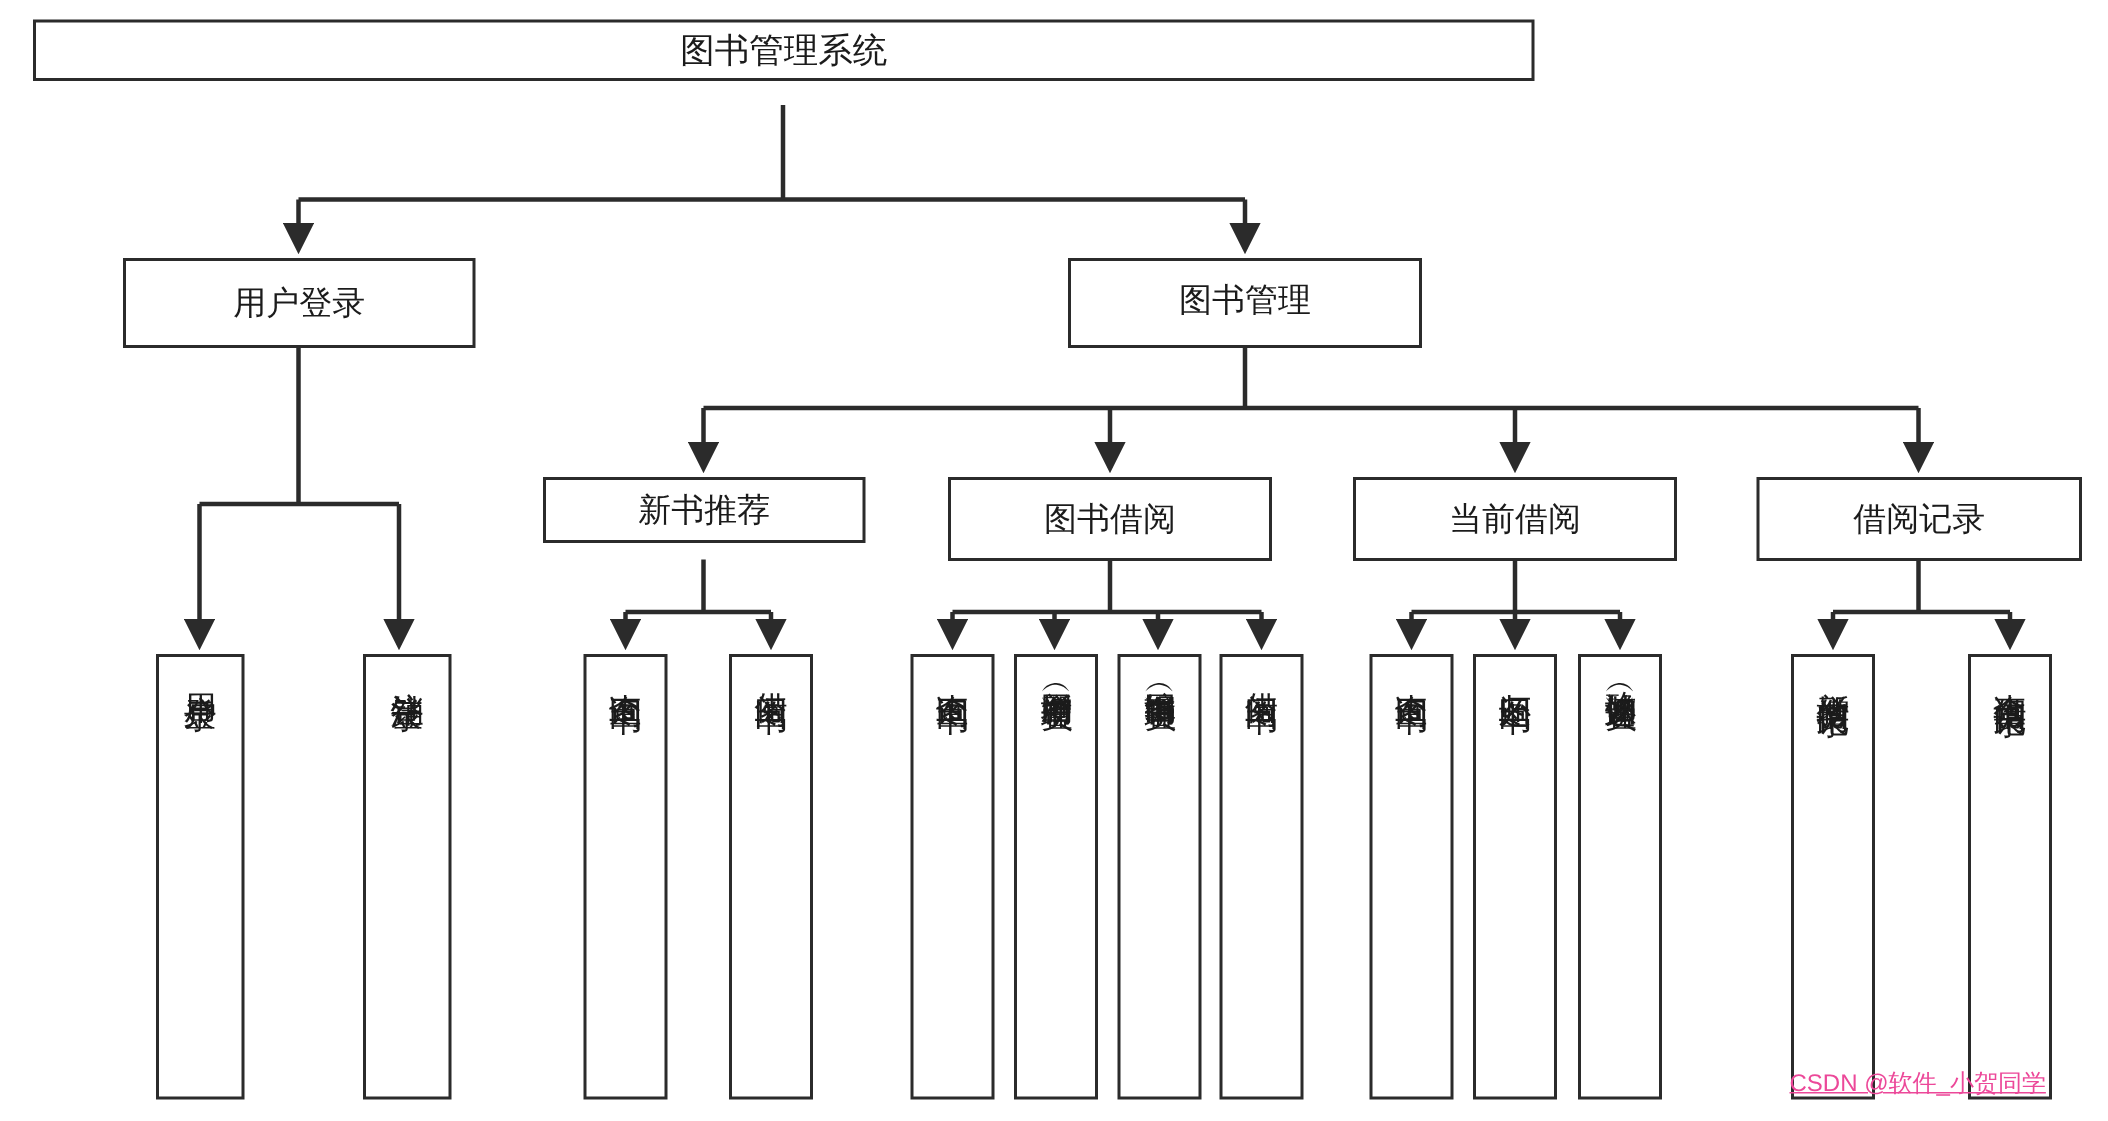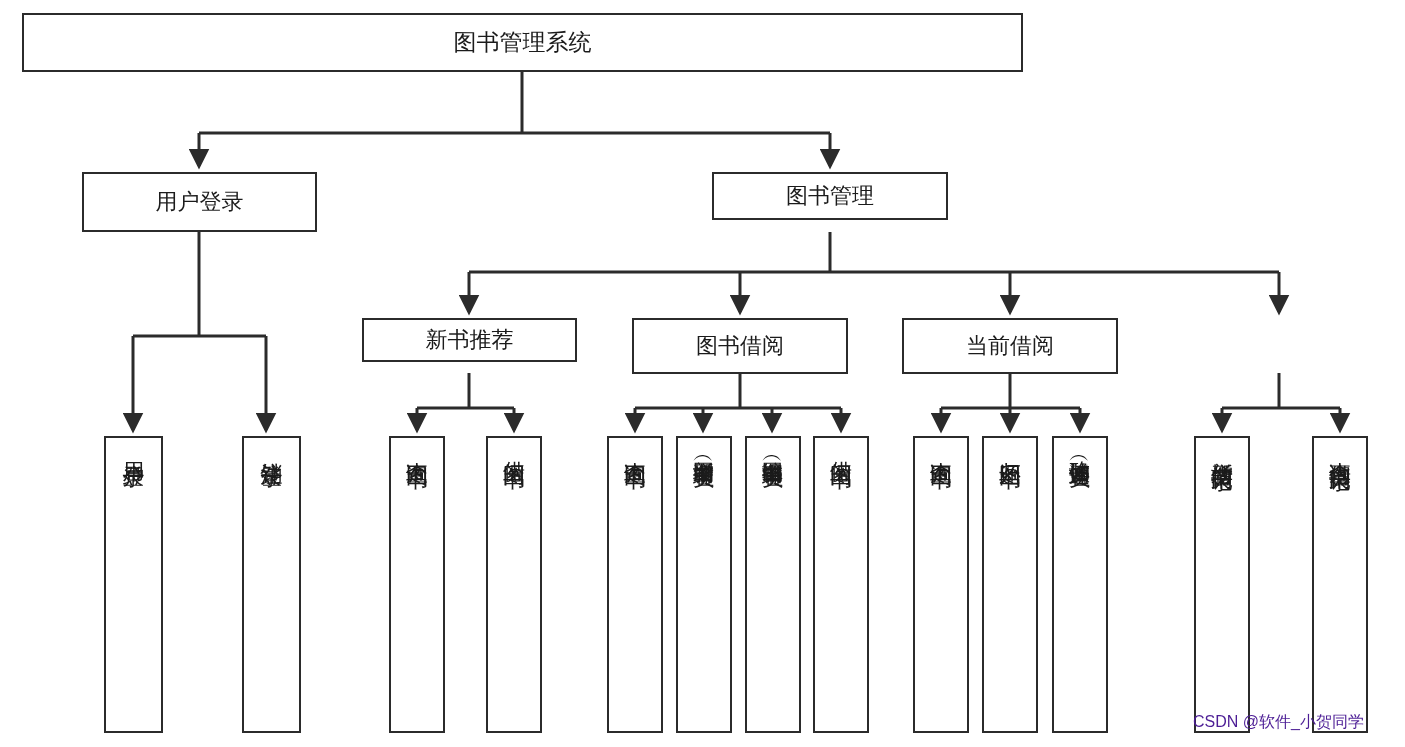--- a/index.html
+++ b/index.html
@@ -41,25 +41,25 @@
     text-orientation:upright;
     font-size:22px;
     letter-spacing:2px;
     line-height:1;
     white-space:nowrap;
   }
   .v-node.tall .lbl{font-size:21px;letter-spacing:1px;}
 
   .watermark{
     position:absolute;
-    color:#4c1d95;
+    color:#ec4899;
     font-size:16px;
     white-space:nowrap;
     z-index:3;
-    left:1193px; top:712px;
+    left:1193px; top:712px;text-decoration:underline;
   }
 </style>
 </head>
 <body>
 
 <div id="canvas">
 
   <svg class="wires" viewBox="0 0 1405 747">
     <defs>
       <marker id="arrow" viewBox="0 0 12 12" refX="10" refY="6" markerWidth="7" markerHeight="7" orient="auto-start-reverse">
@@ -103,39 +103,42 @@
       <path d="M1010,408 L1010,430" marker-end="url(#arrow)"></path>
       <path d="M1080,408 L1080,430" marker-end="url(#arrow)"></path>
 
       <path d="M1279,373 L1279,408"></path>
       <path d="M1222,408 L1340,408"></path>
       <path d="M1222,408 L1222,430" marker-end="url(#arrow)"></path>
       <path d="M1340,408 L1340,430" marker-end="url(#arrow)"></path>
     </g>
   </svg>
 
-  <div class="node h-node title" style="left:22px;top:13px;width:1001px;height:59px;">
+  <div class="node h-node title" style="left:22px;top:13px;width:1001px;height:41px;">
     <span class="lbl">图书管理系统</span>
   </div>
 
   <div class="node h-node" style="left:82px;top:172px;width:235px;height:60px;">
     <span class="lbl">用户登录</span>
   </div>
-  <div class="node h-node" style="left:712px;top:172px;width:236px;height:48px;">
+  <div class="node h-node" style="left:712px;top:172px;width:236px;height:60px;font-family:Liberation Mono, monospace;">
     <span class="lbl">图书管理</span>
   </div>
 
   <div class="node h-node" style="left:362px;top:318px;width:215px;height:44px;">
     <span class="lbl">新书推荐</span>
   </div>
   <div class="node h-node" style="left:902px;top:318px;width:216px;height:56px;">
     <span class="lbl">当前借阅</span>
   </div>
   <div class="node h-node" style="left:632px;top:318px;width:216px;height:56px;">
     <span class="lbl">图书借阅</span>
+  </div>
+  <div class="node h-node" style="left:1171px;top:318px;width:217px;height:56px;">
+    <span class="lbl">借阅记录</span>
   </div>
 
   <div class="node v-node" style="left:104px;top:436px;width:59px;height:297px;">
     <span class="lbl">用户登录</span>
   </div>
   <div class="node v-node" style="left:242px;top:436px;width:59px;height:297px;">
     <span class="lbl">注销登录</span>
   </div>
 
   <div class="node v-node" style="left:389px;top:436px;width:56px;height:297px;">

